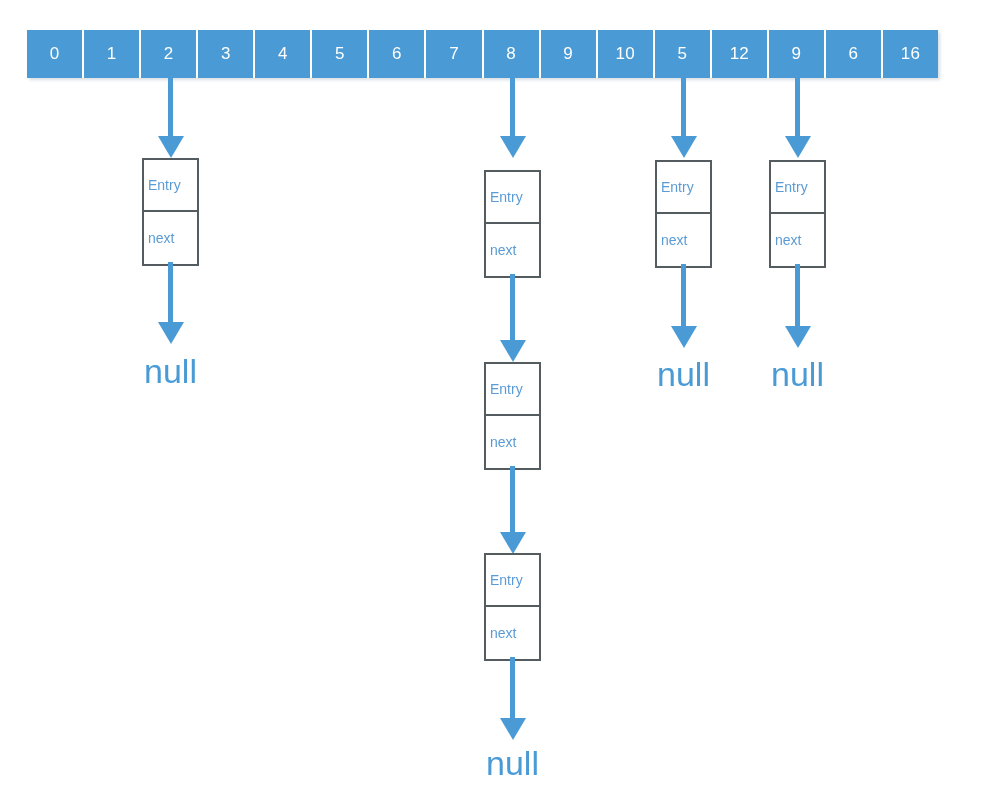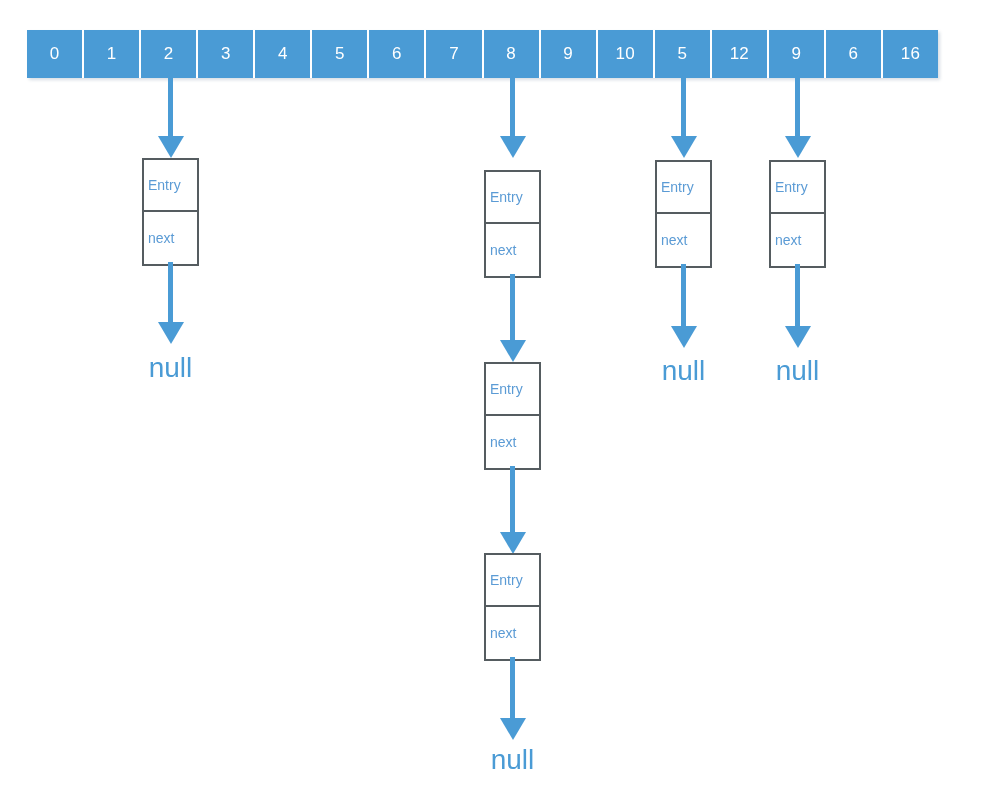--- a/index.html
+++ b/index.html
@@ -91,21 +91,21 @@
     height: 0;
     border-left: 13px solid transparent;
     border-right: 13px solid transparent;
     border-top: 22px solid #4a9bd5;
   }
 
   
   .null-label {
     position: absolute;
     color: #4a9bd5;
-    font-size: 28px;
+    font-size: 34px;
     text-align: center;
     white-space: nowrap;
   }
 </style>
 </head>
 <body>
 
 <div id="canvas">
 
   <div class="array-bar">

